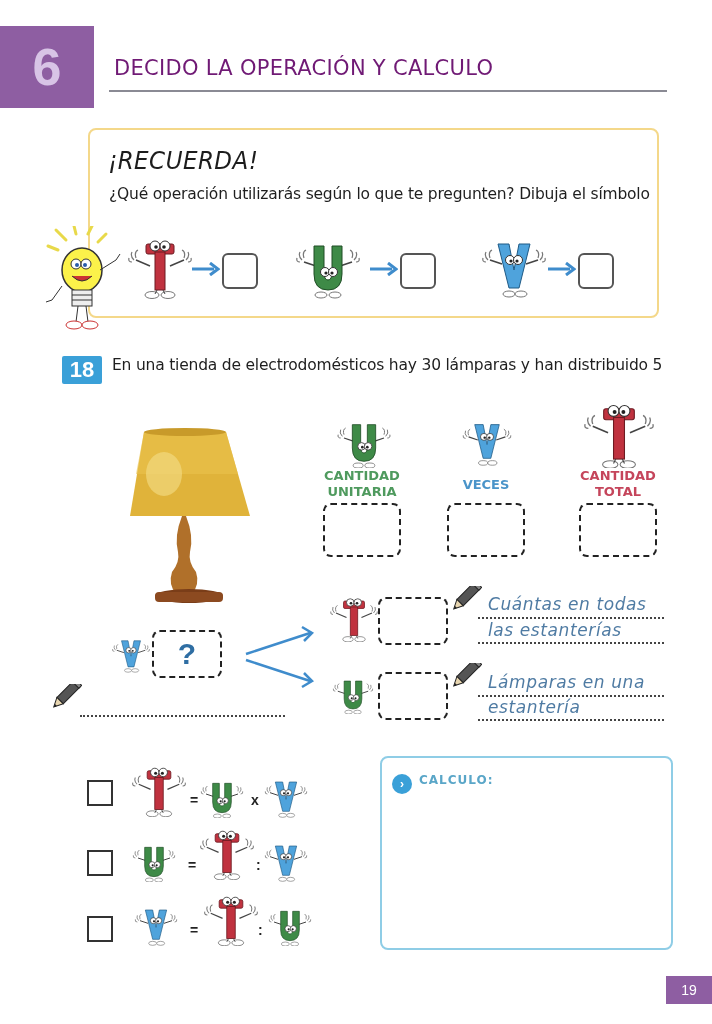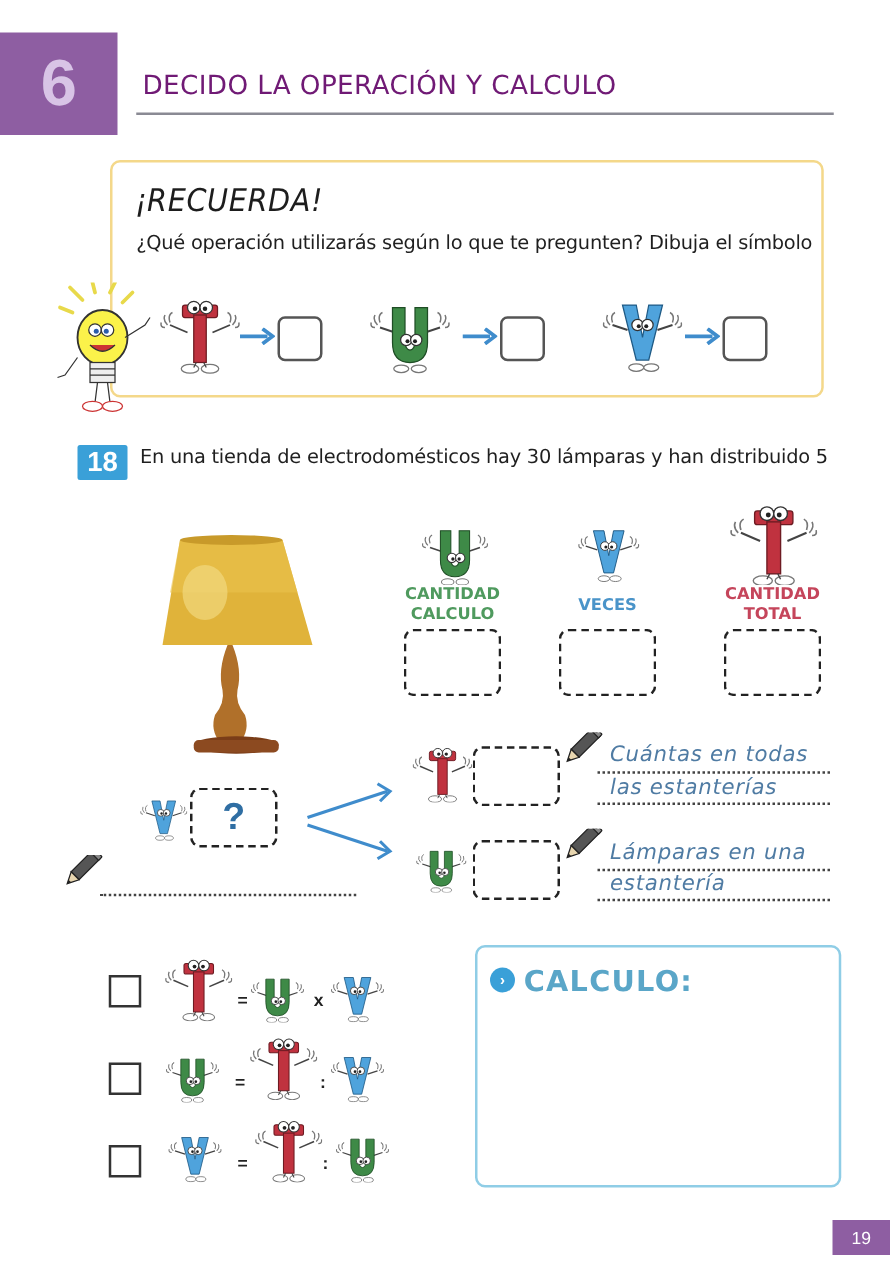--- a/index.html
+++ b/index.html
@@ -34,21 +34,21 @@
   .dashed-box { border: 2px dashed #222; border-radius: 8px; background: #fff; }
 
   .handwriting { font-family: "DejaVu Sans", sans-serif; font-style: italic; color: #4f7ba3; font-size: 17px; letter-spacing: 0.6px; }
   .dotted-line { height: 0; border-top: 2px dotted #444; }
 
   .checkbox { width: 26px; height: 26px; border: 2px solid #333; background: #fff; }
   .op { font-weight: bold; font-size: 14px; color: #222; }
 
   .calculo-box { left: 380px; top: 756px; width: 293px; height: 194px; border: 2px solid #8fcde6; border-radius: 8px; background: #fff; }
   .calculo-icon { left: 392px; top: 774px; width: 20px; height: 20px; border-radius: 50%; background: #3aa0d8; color: #fff; font-size: 12px; font-weight: bold; display: flex; align-items: center; justify-content: center; }
-  .calculo-label { left: 419px; top: 773px; font-size: 23px; font-weight: bold; color: #5aa6c8; letter-spacing: 1px; font-family: "DejaVu Sans", sans-serif; }
+  .calculo-label { left: 419px; top: 773px; font-size: 12px; font-weight: bold; color: #5aa6c8; letter-spacing: 1px; font-family: "DejaVu Sans", sans-serif; }
 
   .page-num { left: 666px; top: 976px; width: 46px; height: 28px; background: #8e5ea2; color: #fff; font-size: 14px; display: flex; align-items: center; justify-content: center; }
 
   .qmark { font-size: 30px; color: #2f6ea3; font-weight: bold; }
 </style>
 </head>
 <body>
 
 <svg width="0" height="0" style="position:absolute">
   <defs>
@@ -183,21 +183,21 @@
   <path d="M54 92 q-8 20 -4 36 q2 10 -6 20 q-4 12 4 22 h16 q8 -10 4 -22 q-8 -10 -6 -20 q4 -16 -4 -36 z" fill="#b0702a"></path>
   <ellipse cx="61" cy="172" rx="34" ry="7" fill="#7a3d18"></ellipse>
   <rect x="27" y="168" width="68" height="10" rx="4" fill="#8c4a20"></rect>
 </svg>
 
 <svg class="abs" style="left:332px; top:418px;" width="64" height="50" viewBox="0 0 64 60">
     <use href="#char-U"></use>
   </svg>
 <div class="abs label green" style="left:312px; top:468px; width:100px;">
   <div>CANTIDAD</div>
-    <div>CALCULO</div>
+    <div>UNITARIA</div>
 </div>
 
 <svg class="abs" style="left:462px; top:420px;" width="50" height="46" viewBox="0 0 64 60">
     <use href="#char-V"></use>
   </svg>
 <div class="abs label blue" style="left:436px; top:477px; width:100px;">VECES</div>
 
 <svg class="abs" style="left:584px; top:402px;" width="70" height="66" viewBox="0 0 64 60">
     <use href="#char-T"></use>
   </svg>

